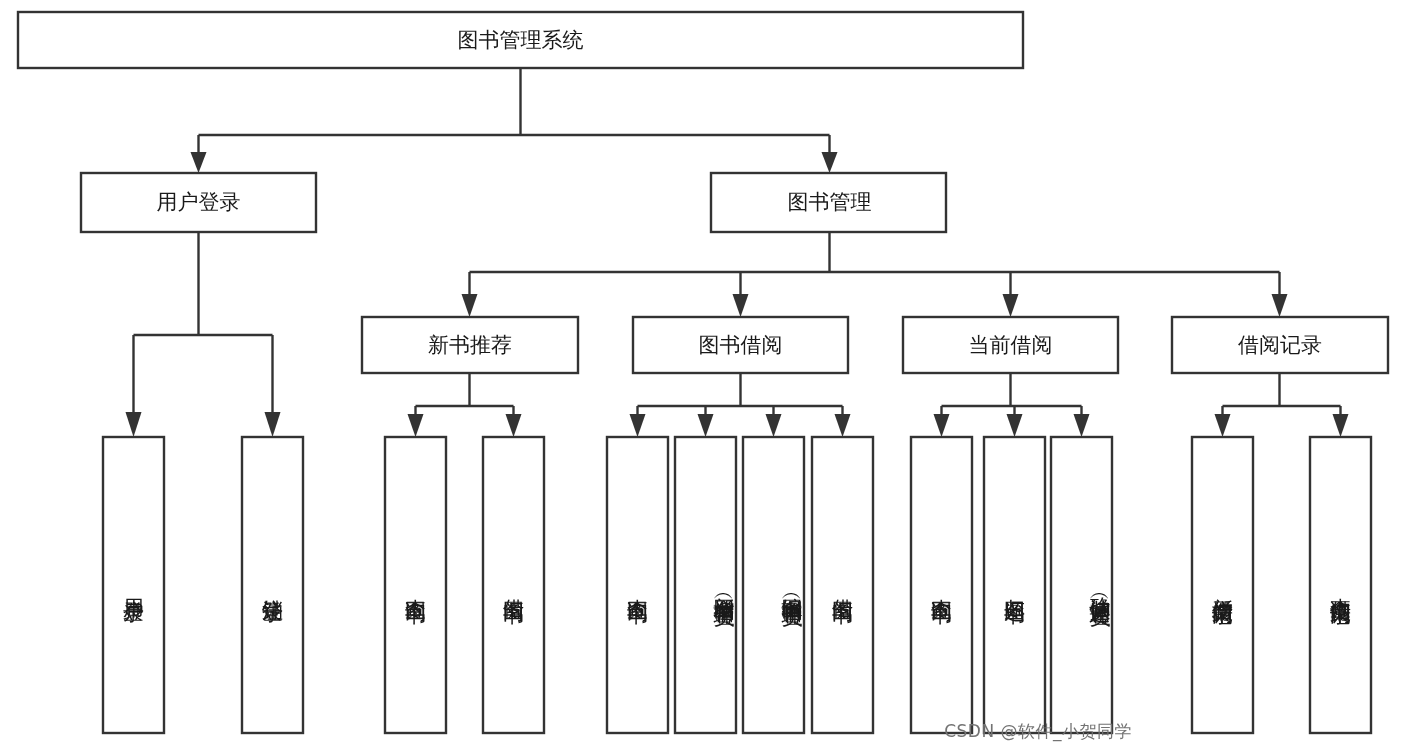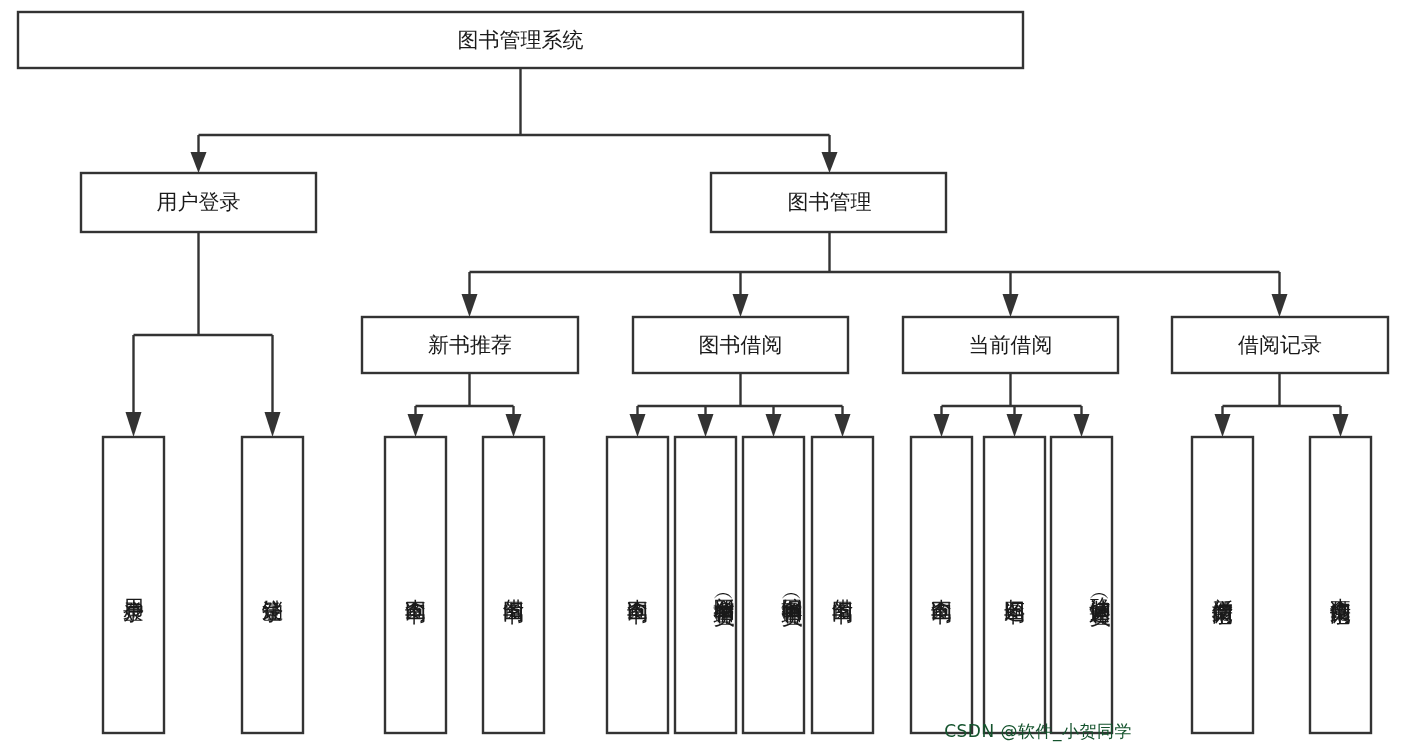--- a/index.html
+++ b/index.html
@@ -70,21 +70,21 @@
     white-space: nowrap;
     text-align: center;
     pointer-events: none;
   }
   .watermark {
     position: absolute;
     right: 8px;
     bottom: 4px;
     font-family: "DejaVu Sans", "Liberation Sans", sans-serif;
     font-size: 17px;
-    color: #14532d;
+    color: #737373;
     white-space: nowrap;
     letter-spacing: 0.5px;
   }
 </style>
 </head>
 <body>
 
 <div id="diagram-root">
 
   <svg id="flow-svg" viewBox="0 0 1405 747">

